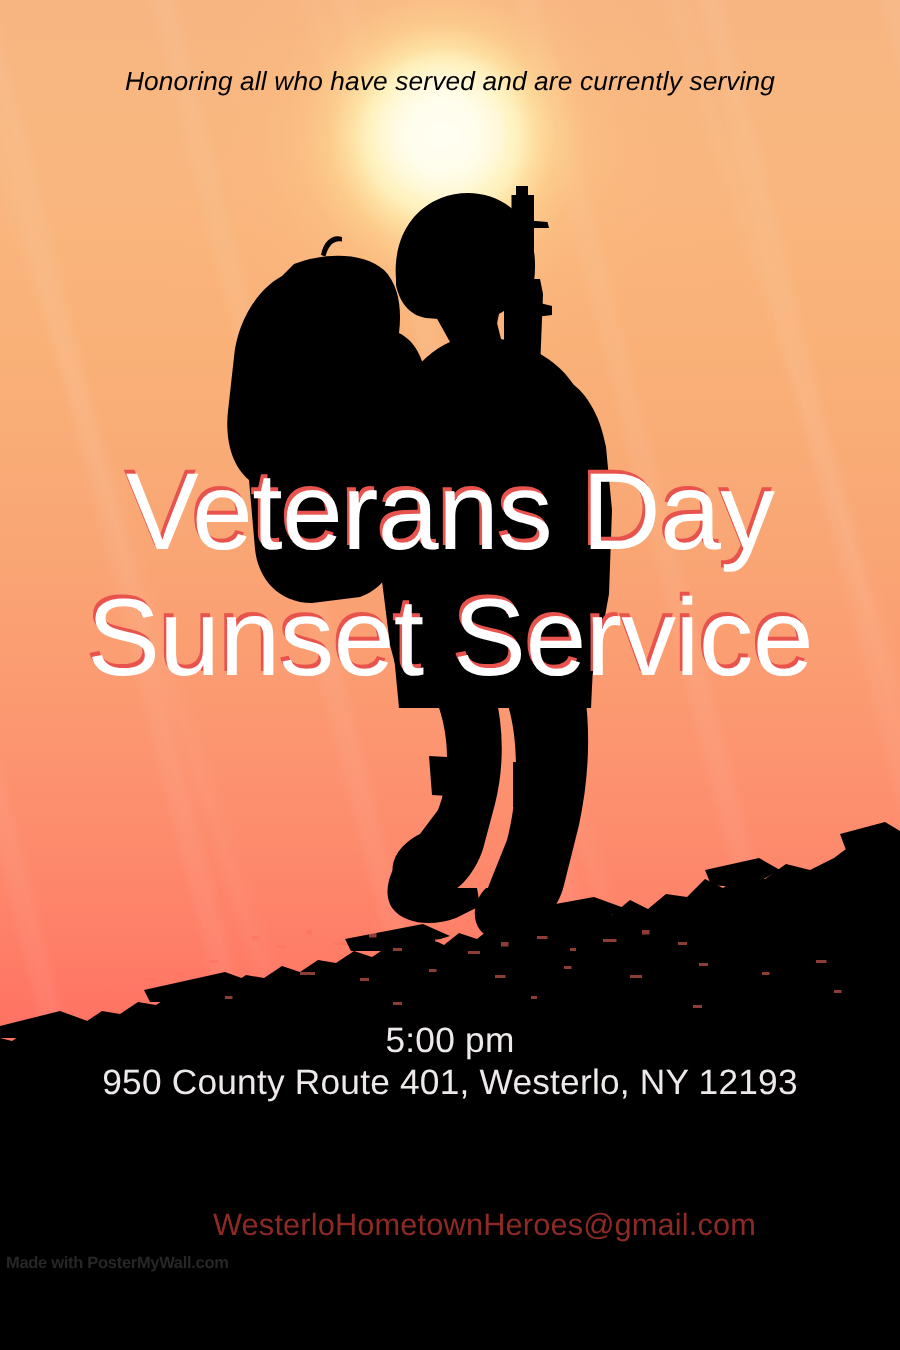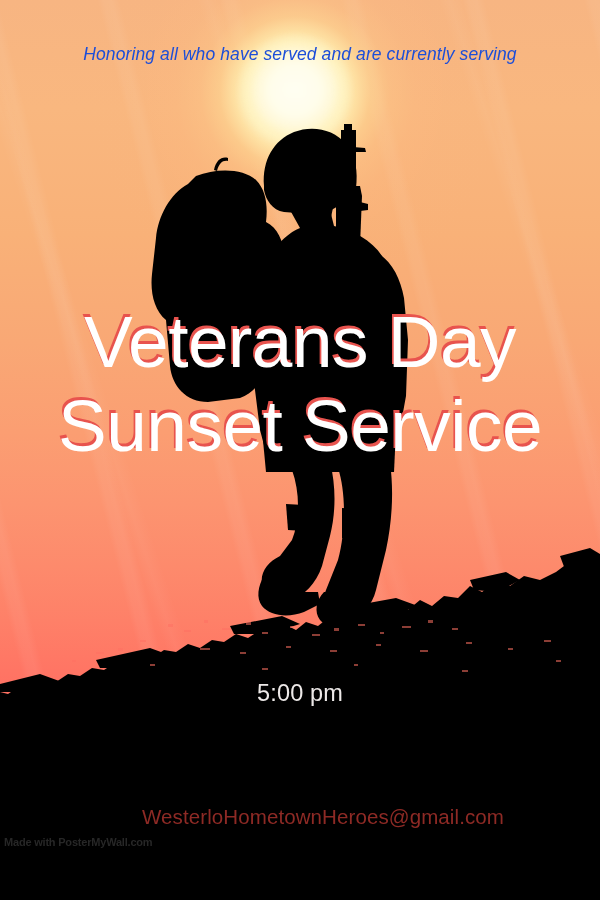--- a/index.html
+++ b/index.html
@@ -111,21 +111,21 @@
   .silhouette svg { display: block; width: 600px; height: 900px; }
 
   
   .tagline {
     position: absolute;
     top: 44px; left: 0; right: 0;
     text-align: center;
     font-style: italic;
     font-size: 17.5px;
     letter-spacing: .1px;
-    color: #1d4ed8;
+    color: #000000;
     white-space: nowrap;
   }
 
   .title-block {
     position: absolute;
     top: 300px;
     left: 0; right: 0;
     text-align: center;
     pointer-events: none;
   }
@@ -360,19 +360,20 @@
       <span class="front">Veterans Day</span>
     </span>
     <span class="title-line">
       <span class="shadow">Sunset Service</span>
       <span class="front">Sunset Service</span>
     </span>
   </div>
 
   <div class="details">
     <span class="line">5:00 pm</span>
+    <span class="line">950 County Route 401, Westerlo, NY 12193</span>
   </div>
 
   <div class="email">WesterloHometownHeroes@gmail.com</div>
 
   <div class="watermark">Made with PosterMyWall.com</div>
 
 </div>
 
 </body></html>

